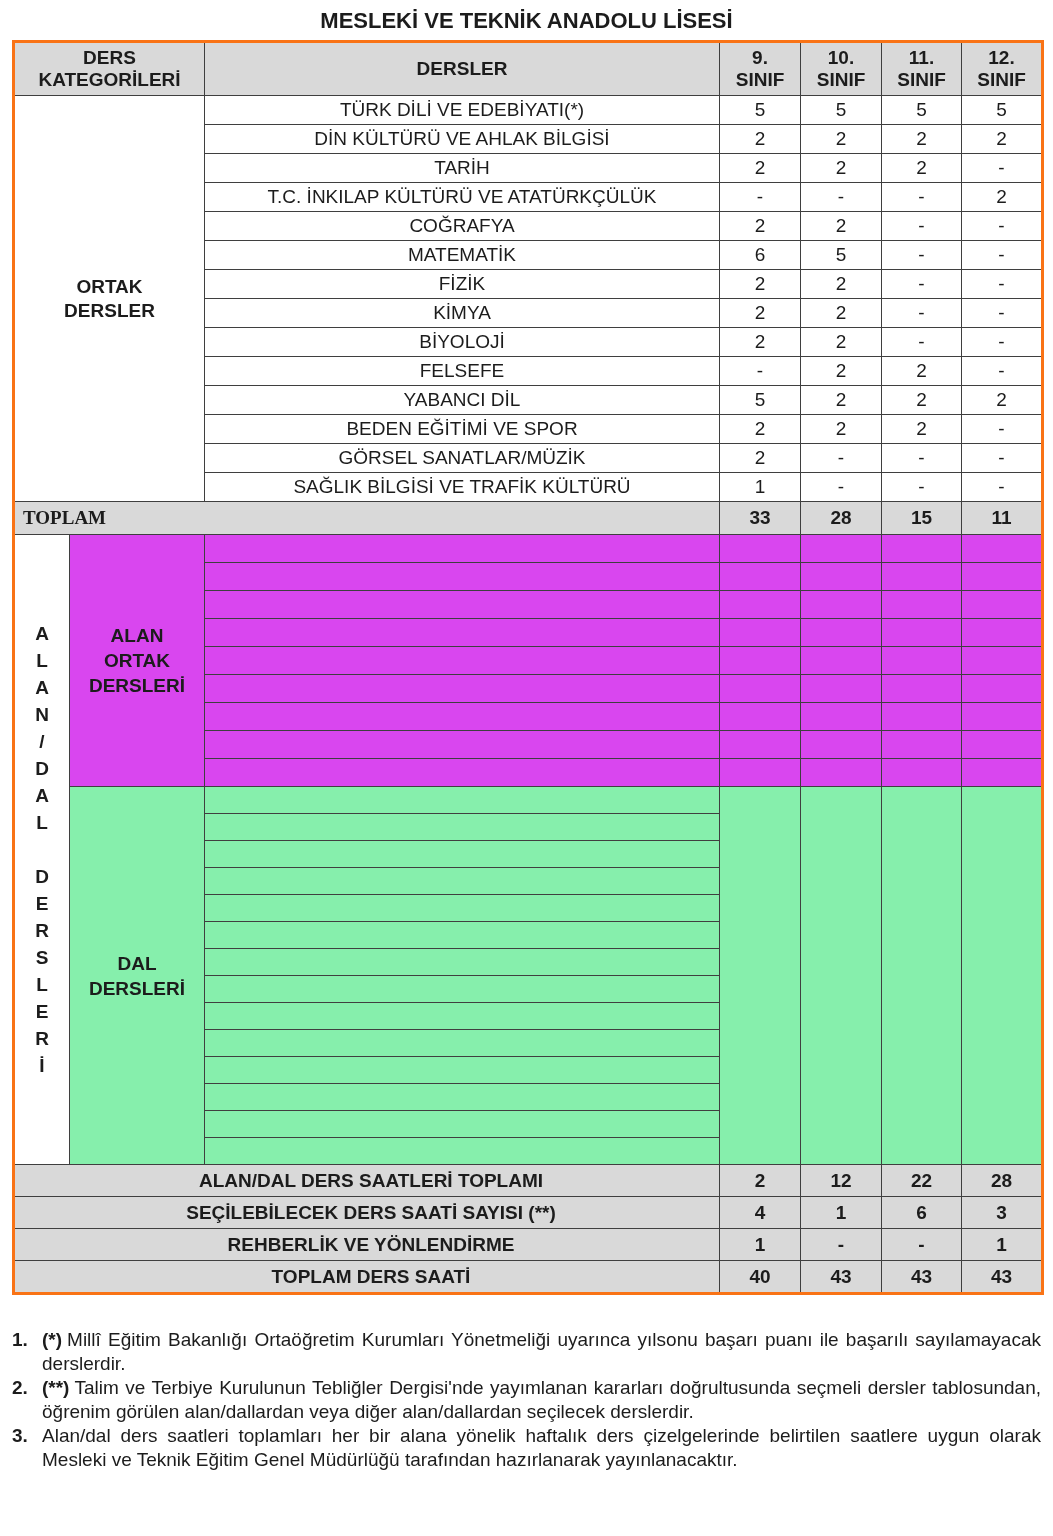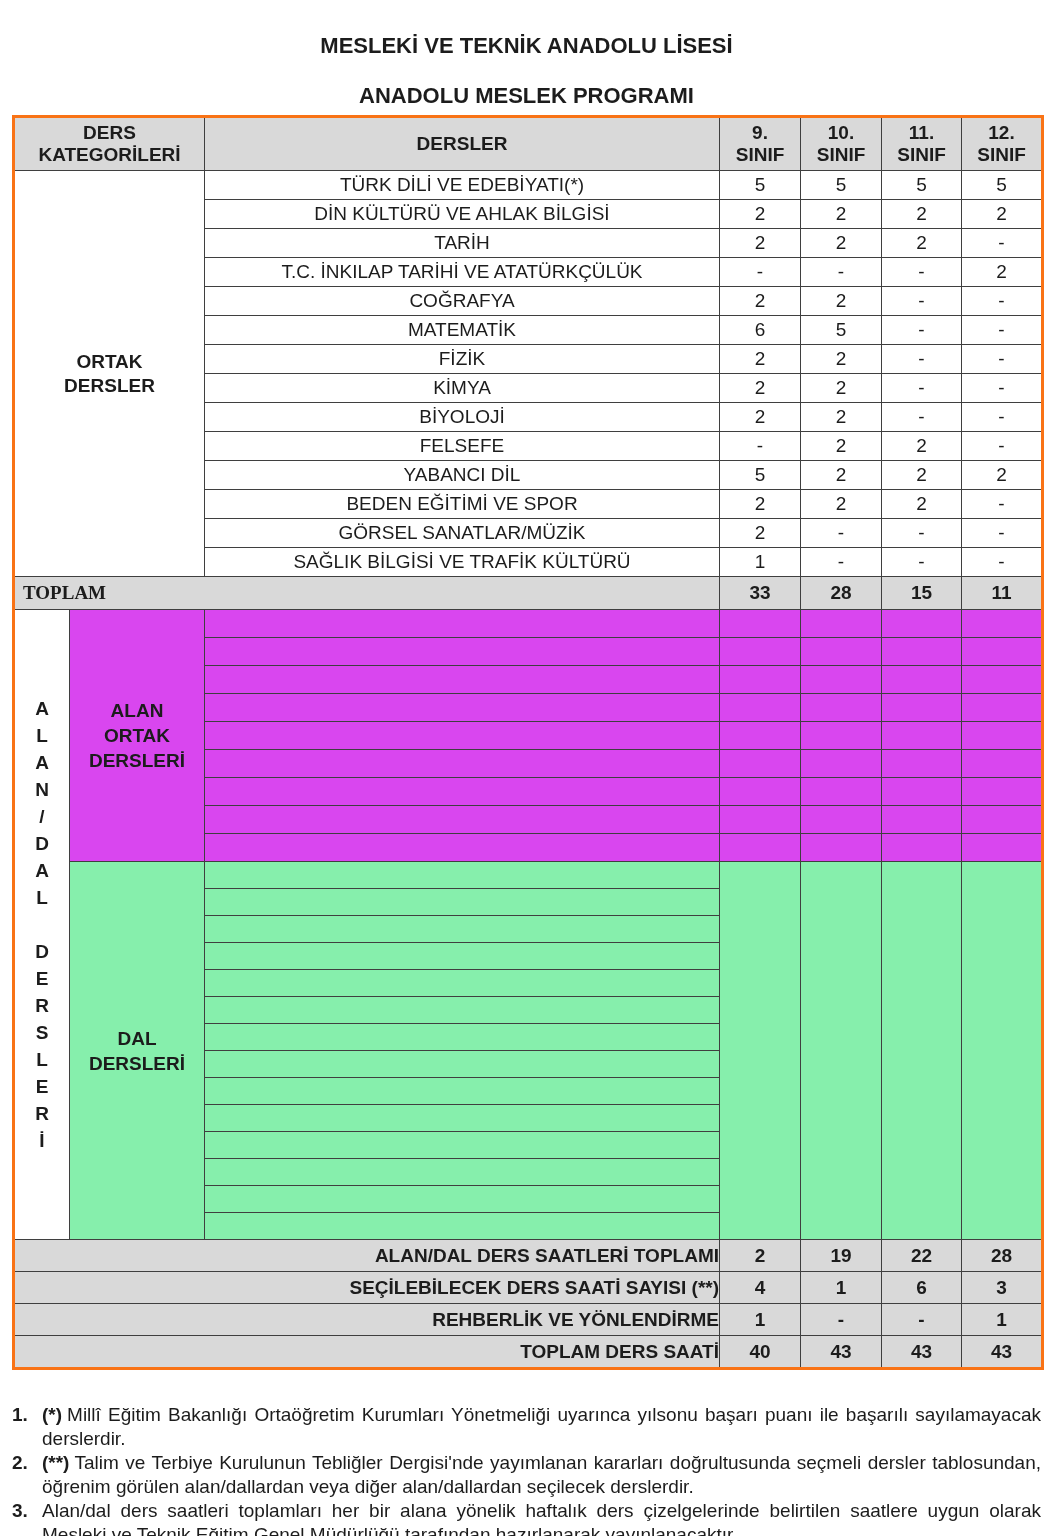--- a/index.html
+++ b/index.html
@@ -4,21 +4,21 @@
 <style>
   html,body{margin:0;padding:0;}
   body{
     width:1053px;height:1536px;background:#ffffff;
     font-family:"Liberation Sans", sans-serif;color:#1c1c1c;
     -webkit-font-smoothing:antialiased;
   }
   .page{padding:8px 12px 0 12px;width:1029px;}
   
   .title-block{text-align:center;font-weight:bold;font-size:22px;line-height:25px;margin-bottom:7px;}
-  .title-line{white-space:pre;margin-top:25px;}
+  .title-line{white-space:pre;}
   .dots{letter-spacing:4px;}
   
   table.schedule{
     border-collapse:collapse;table-layout:fixed;width:1029px;
     border:3px solid #f97316;
   }
   table.schedule td{
     border:1.5px solid #3f3f3f;
     font-size:19px;padding:0;vertical-align:middle;text-align:center;
     overflow:hidden;
@@ -52,39 +52,38 @@
   .row-dal td{background:#86efac;}
   .dal-first td{border-top:2.5px solid #161616;}
   .dal-label{
     background:#ffffff;font-weight:bold;white-space:pre-line;
     line-height:25px;font-size:20px;
   }
   .summary-row td{
     background:#d9d9d9;font-weight:bold;height:31px;
     border-top:2px solid #161616;
   }
-  .summary-row .label{text-align:right;padding-left:8px;}
+  .summary-row .label{text-align:center;padding-left:8px;}
   
   .footnotes{margin-top:33px;width:1029px;}
   .footnote{
     position:relative;padding-left:30px;text-align:justify;
     font-size:19px;line-height:24px;margin:0;
   }
   .fn-num{position:absolute;left:0;top:0;font-weight:bold;}
   .fn-marker{font-weight:bold;}
   .fn-marker:not(:empty){margin-right:5px;}
 </style>
 </head>
 <body>
 
 <div class="page">
 
   <div class="title-block">
     <div class="title-line">MESLEKİ VE TEKNİK ANADOLU LİSESİ</div>
-    <div class="title-line">ANADOLU MESLEK PROGRAMI</div>
   </div>
 
   <table class="schedule">
     <colgroup>
       <col style="width:56px">
         <col style="width:135px">
         <col style="width:515px">
       <col style="width:81px">
         <col style="width:81px">
         <col style="width:80px">
@@ -123,21 +122,21 @@
           <td class="val">2</td>
         </tr>
         <tr class="row-ortak">
           <td class="course-name">TARİH</td>
           <td class="val">2</td>
           <td class="val">2</td>
           <td class="val">2</td>
           <td class="val">-</td>
         </tr>
         <tr class="row-ortak">
-          <td class="course-name">T.C. İNKILAP TARİHİ VE ATATÜRKÇÜLÜK</td>
+          <td class="course-name">T.C. İNKILAP KÜLTÜRÜ VE ATATÜRKÇÜLÜK</td>
           <td class="val">-</td>
           <td class="val">-</td>
           <td class="val">-</td>
           <td class="val">2</td>
         </tr>
         <tr class="row-ortak">
           <td class="course-name">COĞRAFYA</td>
           <td class="val">2</td>
           <td class="val">2</td>
           <td class="val">-</td>
@@ -346,21 +345,21 @@
           <td></td>
         </tr>
         <tr class="row-dal">
           <td></td>
         </tr>
       </tbody>
     <tbody>
         <tr class="summary-row">
           <td class="label" colspan="3">ALAN/DAL DERS SAATLERİ TOPLAMI</td>
           <td>2</td>
-          <td>19</td>
+          <td>12</td>
           <td>22</td>
           <td>28</td>
         </tr>
         <tr class="summary-row">
           <td class="label" colspan="3">SEÇİLEBİLECEK DERS SAATİ SAYISI (**)</td>
           <td>4</td>
           <td>1</td>
           <td>6</td>
           <td>3</td>
         </tr>

